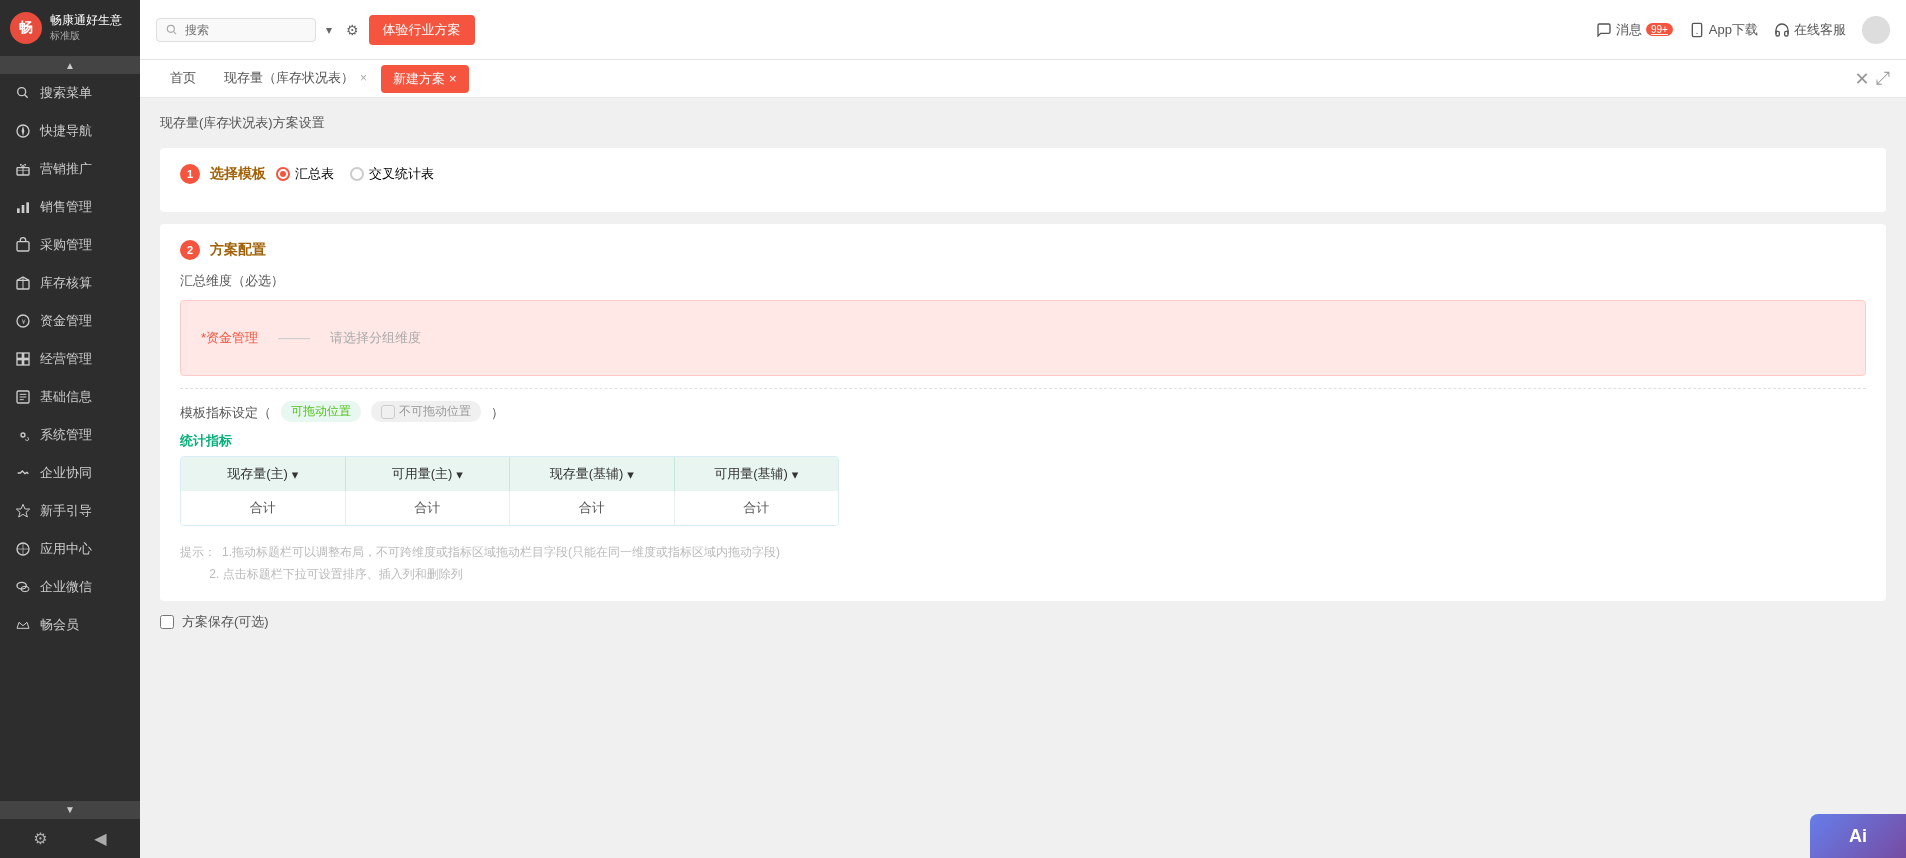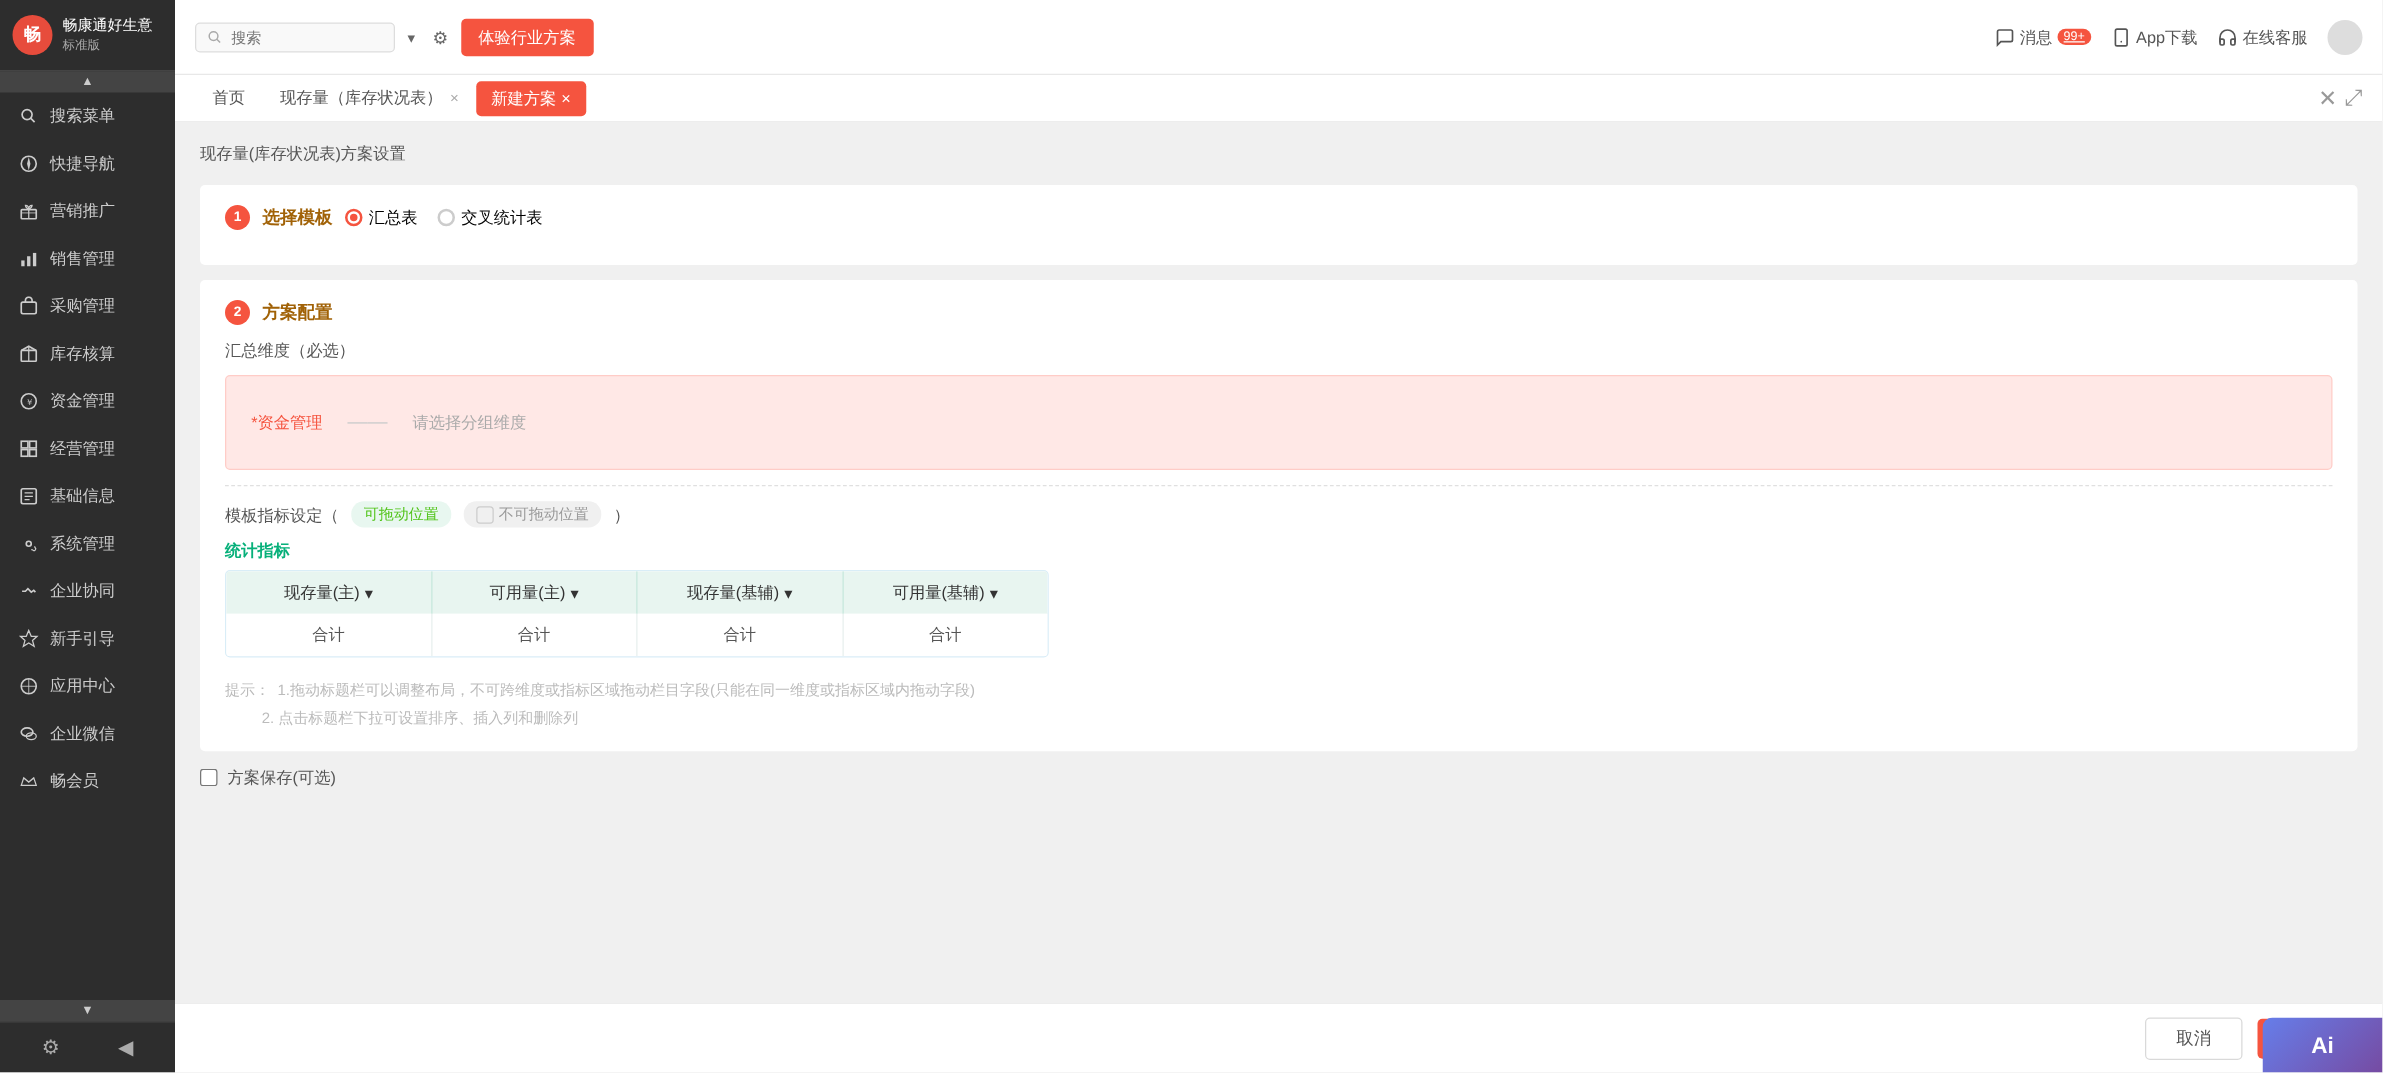--- a/index.html
+++ b/index.html
@@ -501,21 +501,17 @@
         </div>
       </div>
     </div>
 
     <div class="save-area">
       <input type="checkbox" class="save-checkbox" style="">
       <span>方案保存(可选)</span>
     </div>
   </div>
 
-  <div class="action-bar">
-    <button class="btn-cancel">取消</button>
-    <button class="btn-query">查询</button>
-  </div>
 </div>
 
 <div class="ai-fab">
   <span>Ai</span>
 </div>
 
 </body></html>

